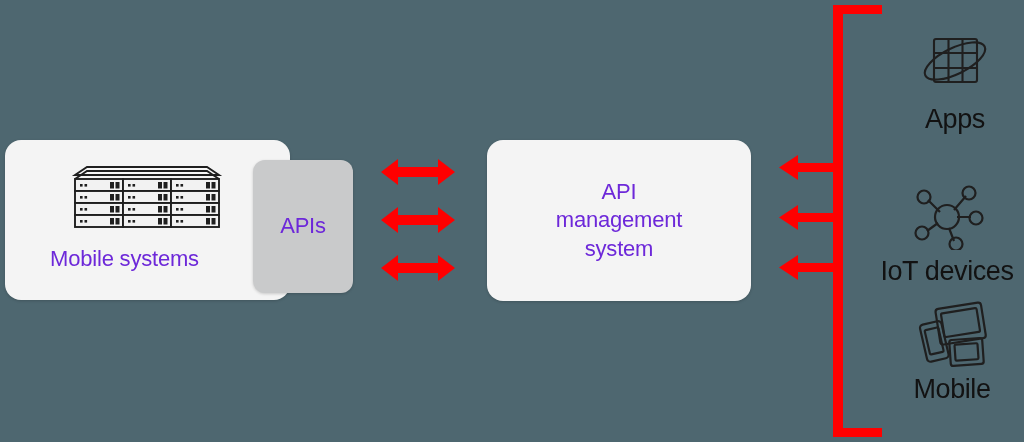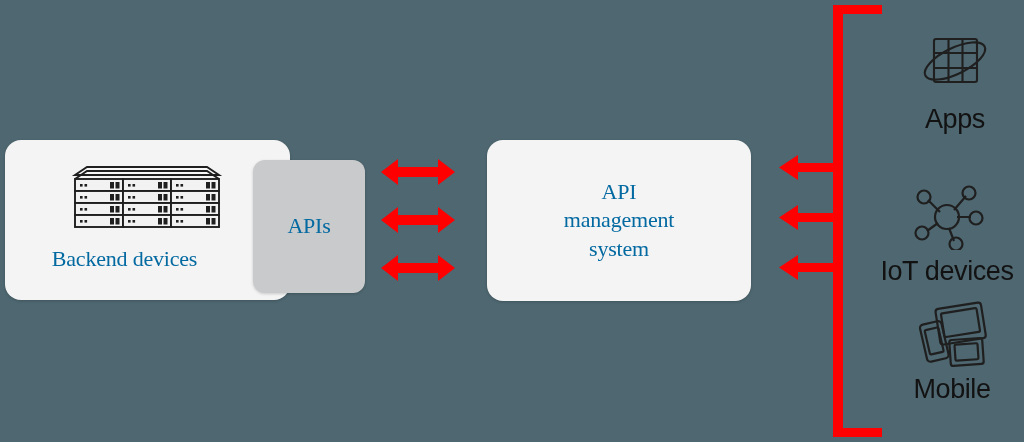--- a/index.html
+++ b/index.html
@@ -29,41 +29,40 @@
   #backend-box {
     left: 5px; top: 140px;
     width: 285px; height: 160px;
     background: #f4f4f4;
     border-radius: 16px;
     box-shadow: 0 1px 3px rgba(0,0,0,.18);
     justify-content: flex-start;
   }
   #apis-box {
     left: 253px; top: 160px;
-    width: 112px; height: 133px;
+    width: 100px; height: 133px;
     background: #c9cacb;
     border-radius: 12px;
     box-shadow: 0 1px 3px rgba(0,0,0,.18);
   }
   #apim-box {
     left: 487px; top: 140px;
     width: 264px; height: 161px;
     background: #f4f4f4;
     border-radius: 16px;
     box-shadow: 0 1px 3px rgba(0,0,0,.18);
   }
 
   .box-label {
-    color: #0369a1;
+    color: #6d28d9;
     font-size: 22px;
     letter-spacing: -0.2px;
     line-height: 1.28;
     text-align: center;
     white-space: pre-line;
-    font-family: Liberation Serif, serif;
   }
   #apis-label { font-size: 22px; }
   #backend-label {
     position: absolute;
     left: 0; right: 0;
     top: 105px;
     padding-right: 46px;
   }
   #apim-label { font-size: 22px; }
 
@@ -195,21 +194,21 @@
           <rect x="91" y="56" width="4" height="6.5"></rect>
             <rect x="96.5" y="56" width="4" height="6.5"></rect>
           <rect x="109" y="58" width="2.6" height="2.6"></rect>
             <rect x="113.5" y="58" width="2.6" height="2.6"></rect>
           <rect x="139" y="56" width="4" height="6.5"></rect>
             <rect x="144.5" y="56" width="4" height="6.5"></rect>
         </g>
       </g>
     </svg>
 
-    <div class="box-label" id="backend-label">Backend devices</div>
+    <div class="box-label" id="backend-label">Mobile systems</div>
   </div>
 
   <div class="box" id="apis-box">
     <div class="box-label" id="apis-label">APIs</div>
   </div>
 
   <div class="box" id="apim-box">
     <div class="box-label" id="apim-label">API
 management
 system</div>

